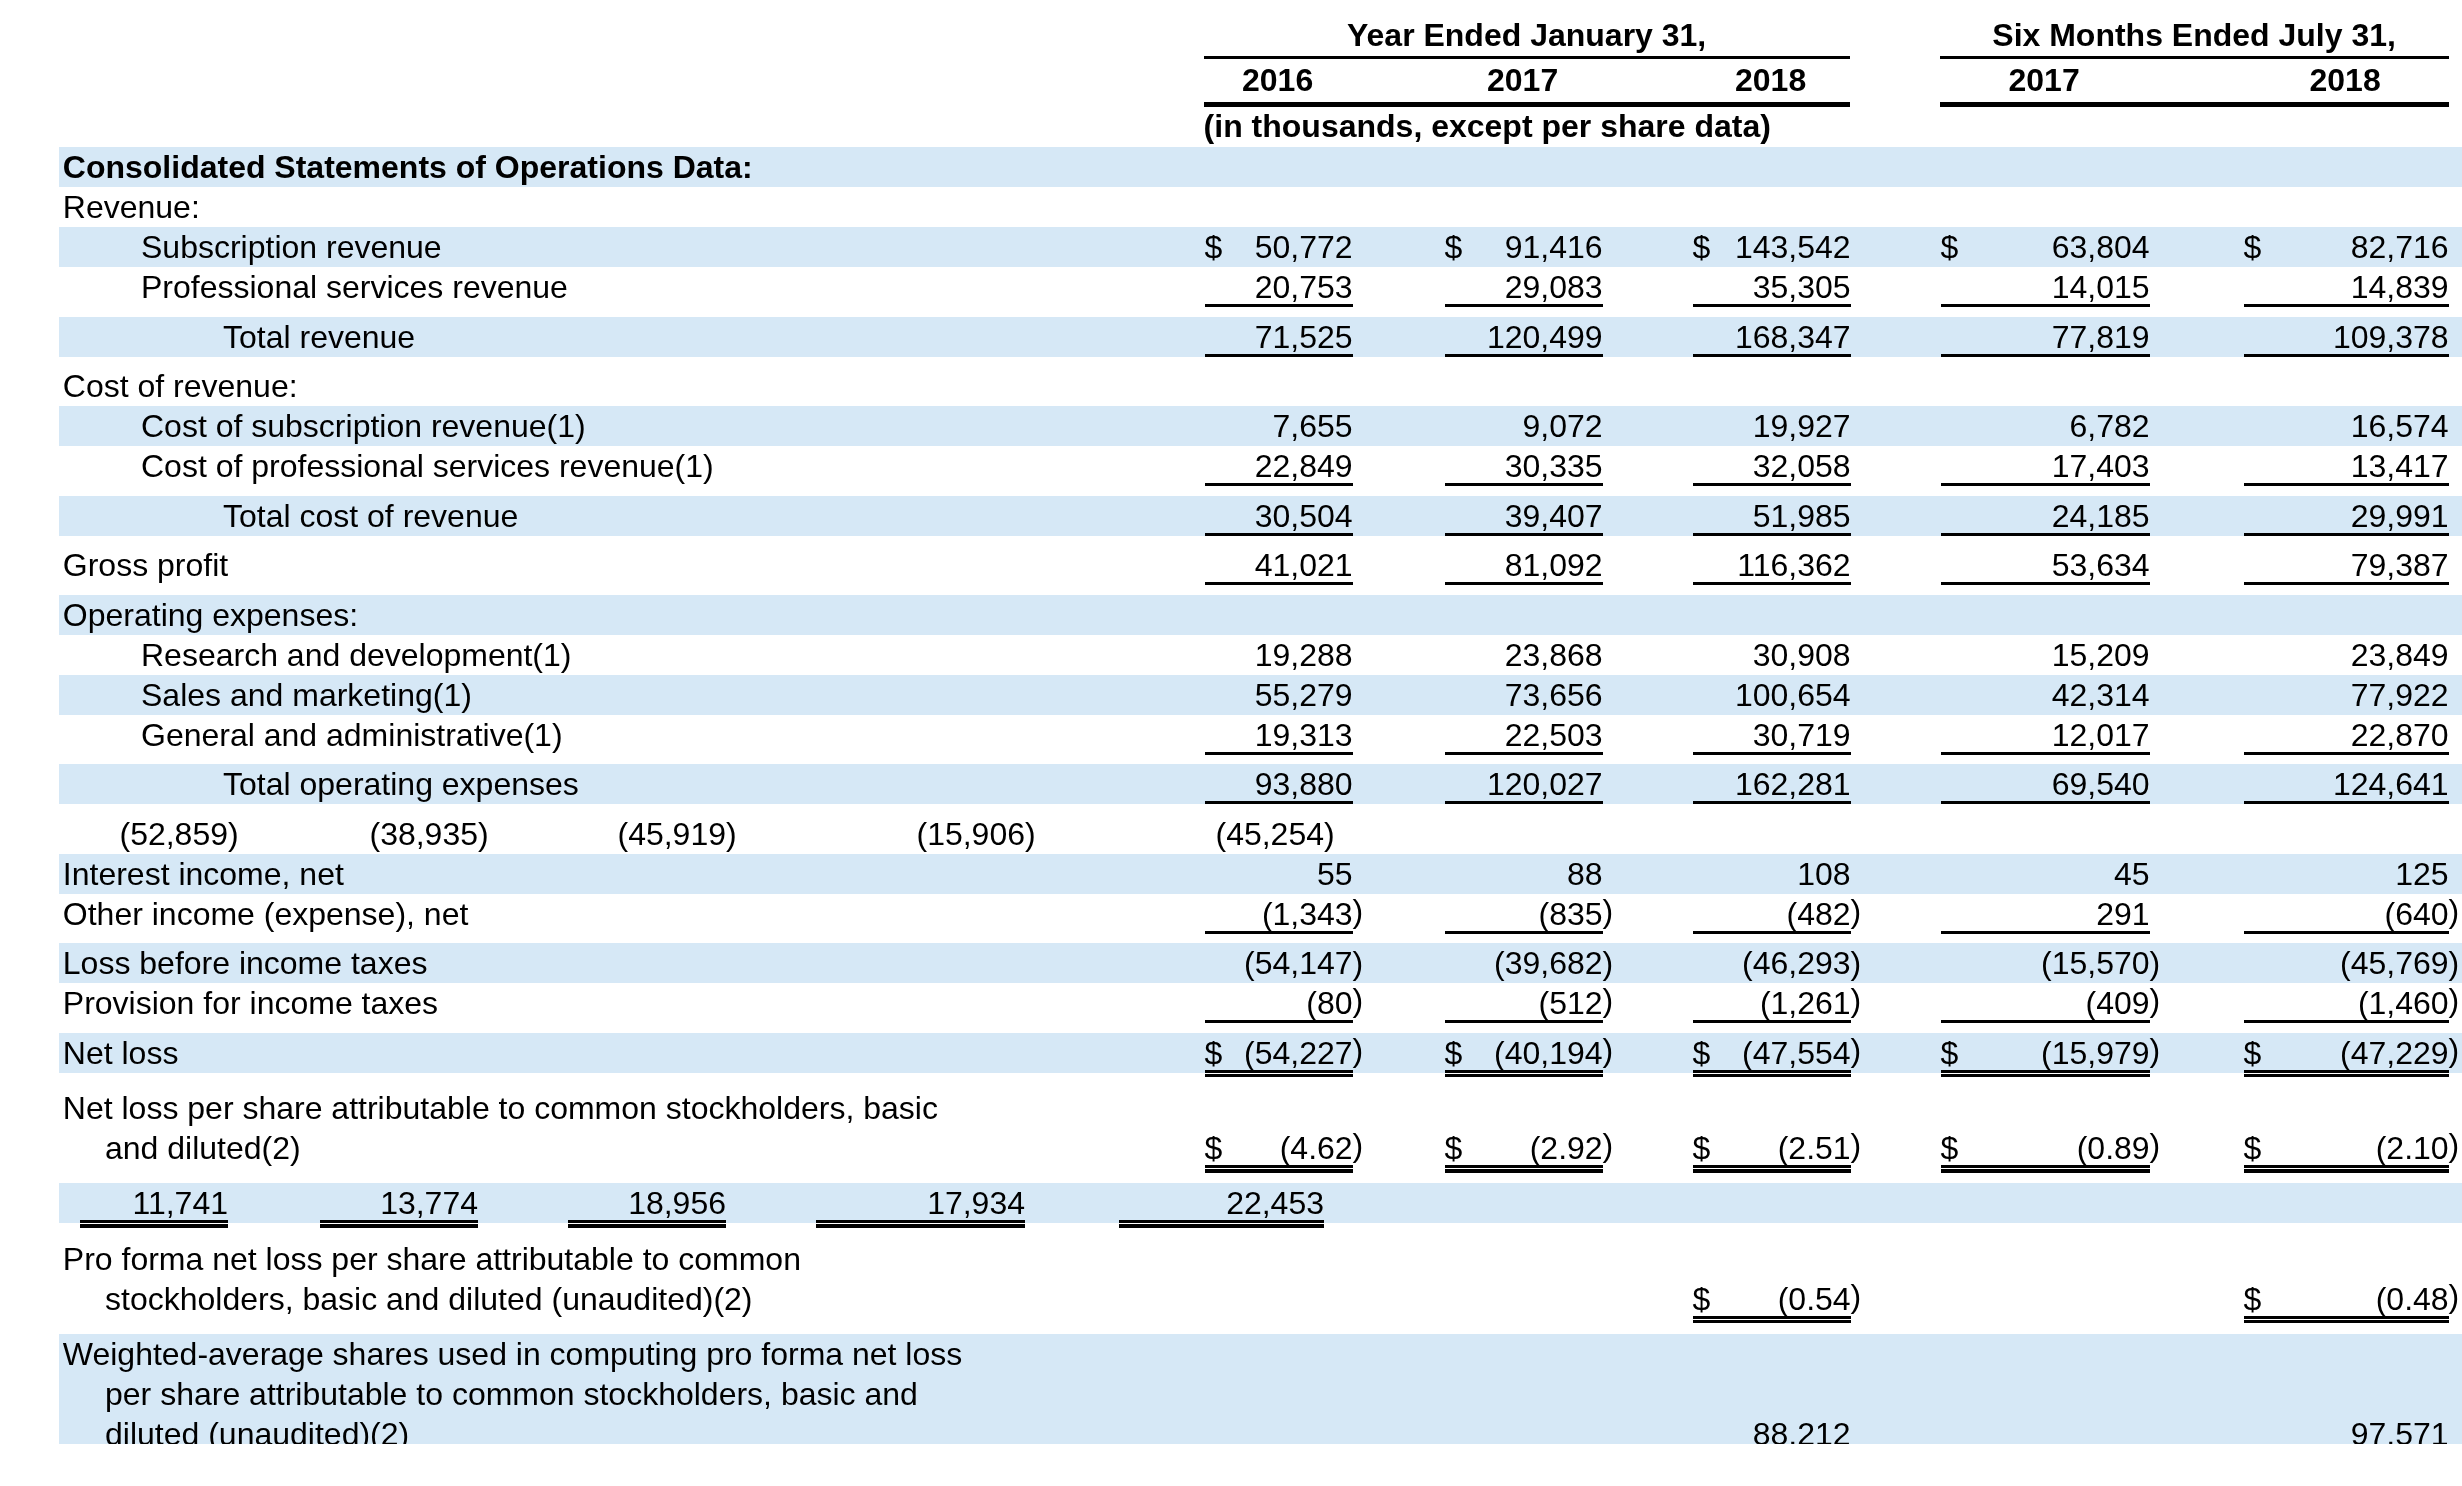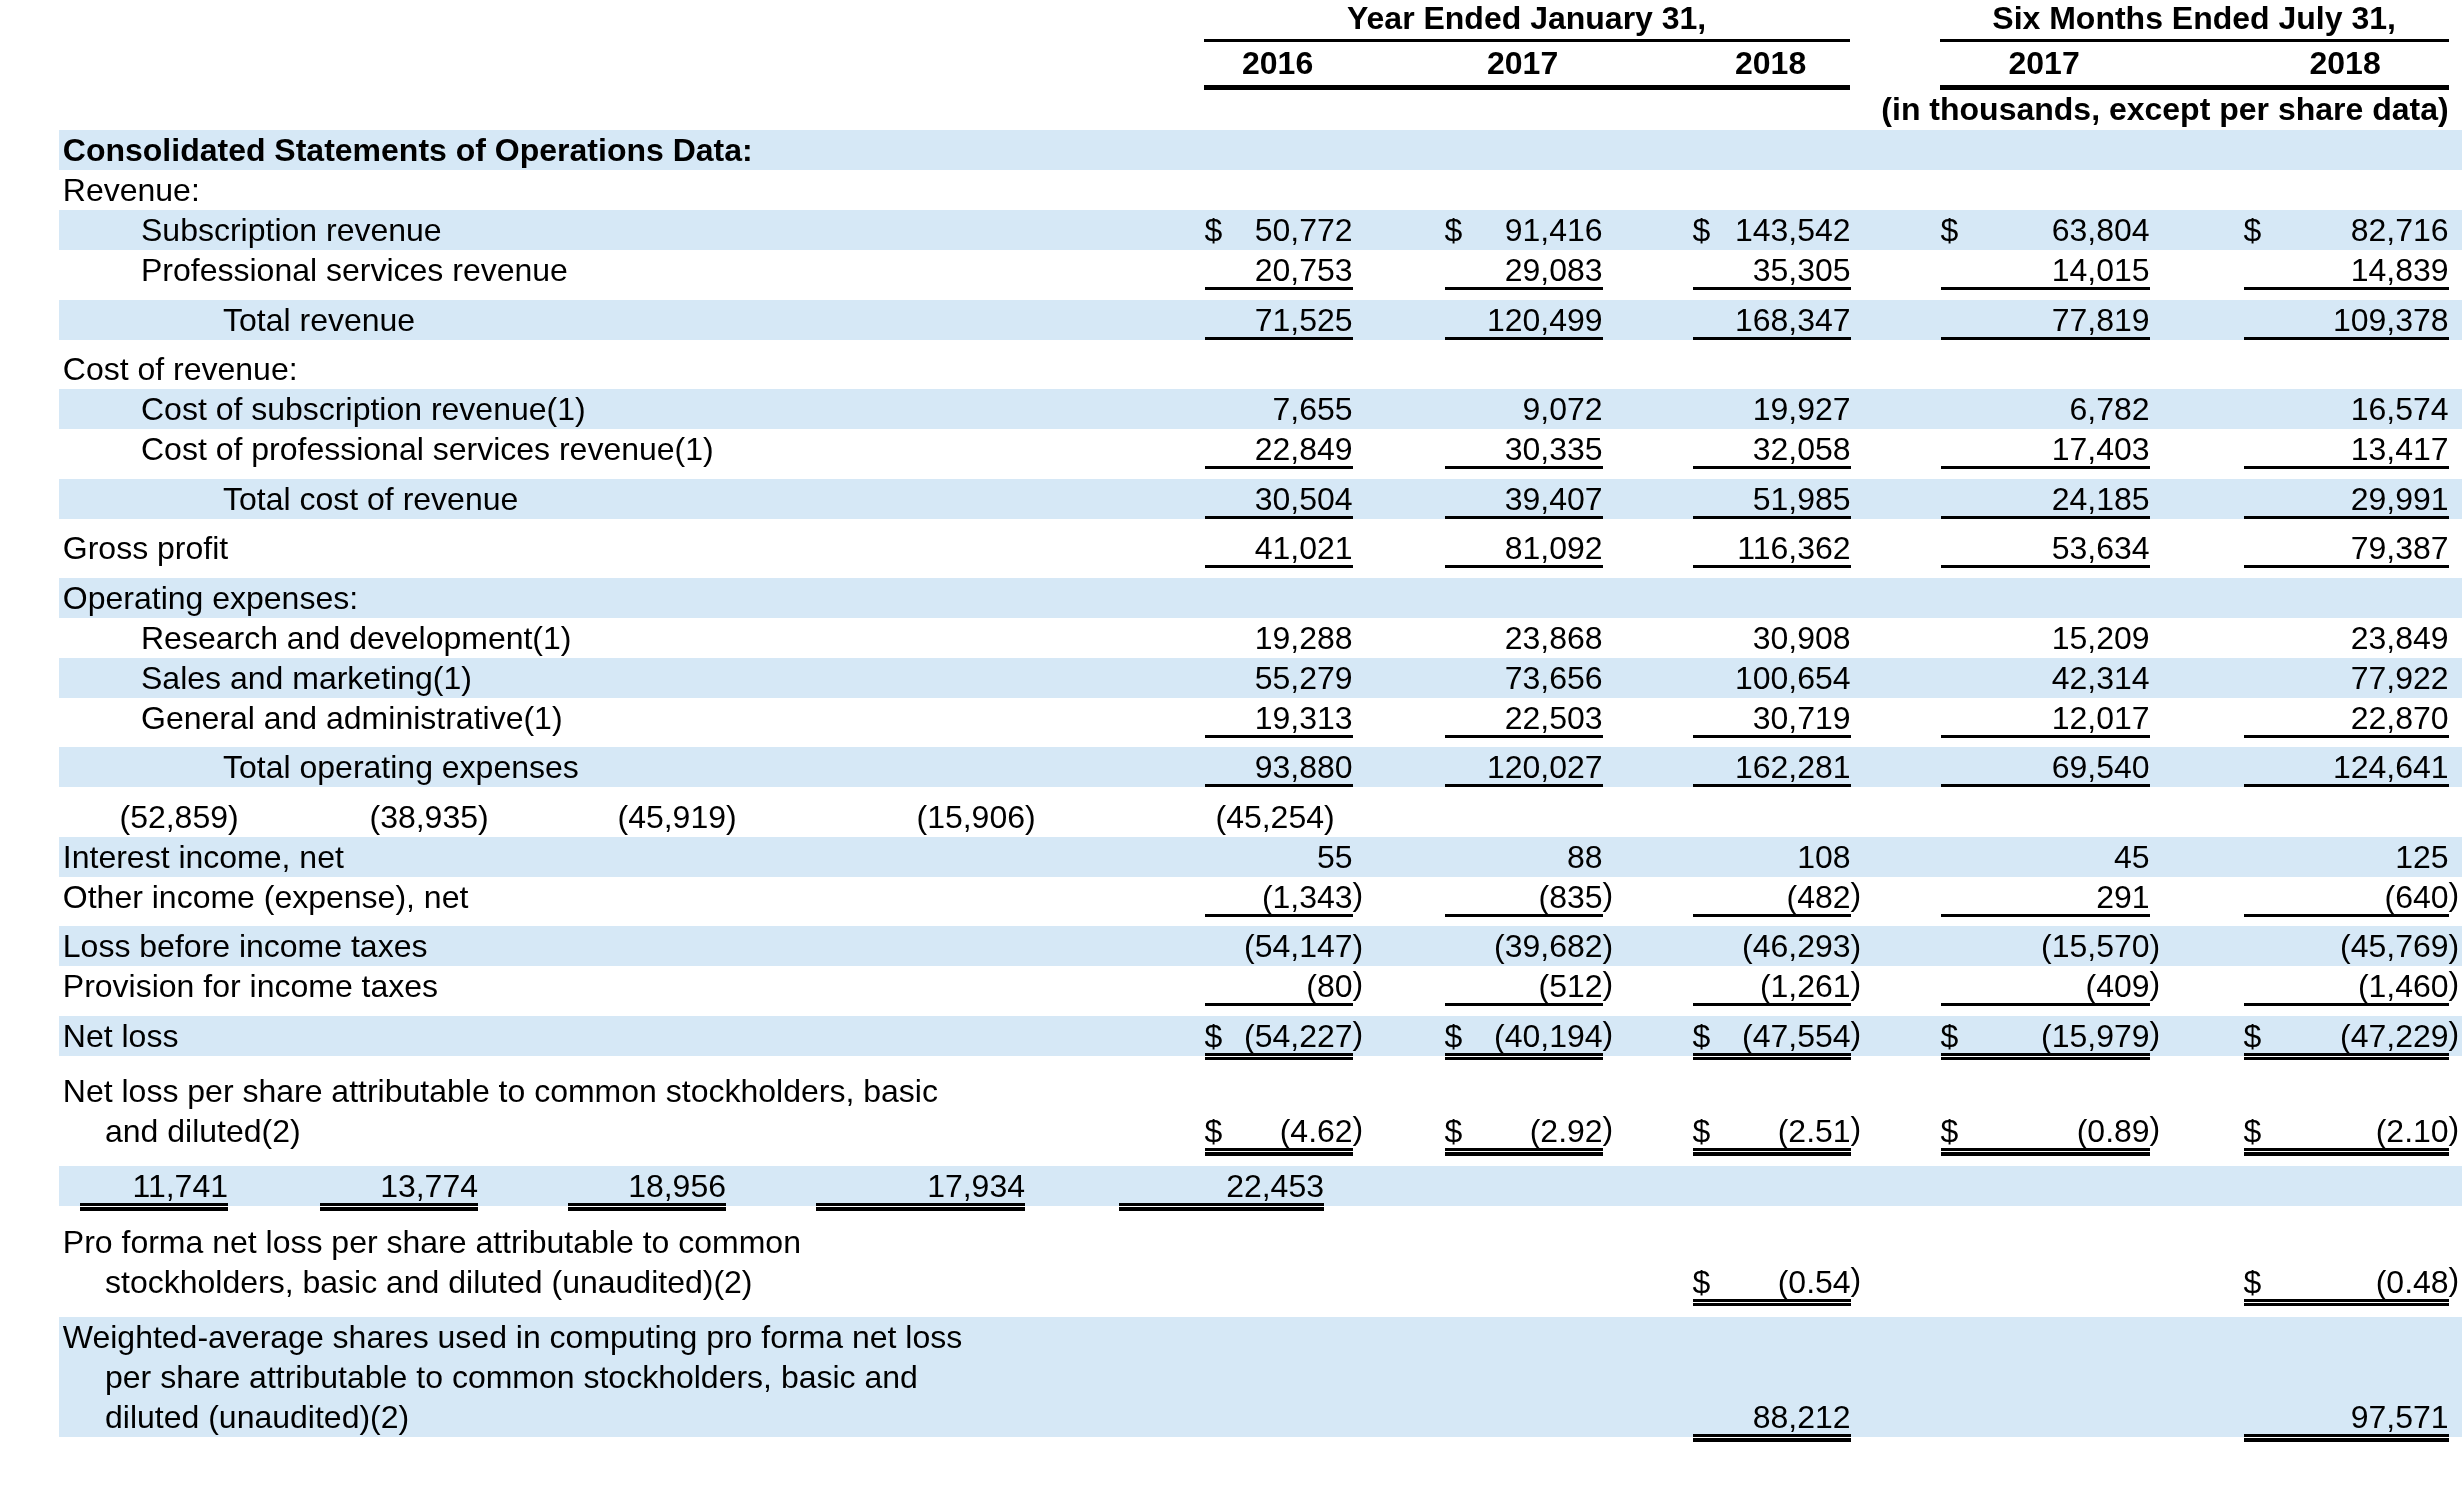--- a/index.html
+++ b/index.html
@@ -1,39 +1,39 @@
 <!DOCTYPE html>
 <html style="--stripe: #D6E8F6;"><head>
 <meta charset="utf-8">
 <style>
   html,body{margin:0;padding:0;background:#ffffff;}
   body{
     width:2462px;height:1487px;overflow:hidden;
     font-family:"Liberation Sans","DejaVu Sans",sans-serif;
     font-size:32px;color:#000;
   }
-  .sheet{box-sizing:border-box;width:2462px;height:1444px;padding:0 0 0 40px;overflow:hidden;}
+  .sheet{box-sizing:border-box;width:2462px;height:1444px;padding:17px 0 0 40px;overflow:hidden;}
 
   
   .hdr-row{display:flex;margin-left:19px;padding-right:13.4px;}
   .lbl-spacer{flex:1;}
   .groups{display:flex;margin-left:21px;}
   .group{display:flex;flex-direction:column;}
   .g1{width:646px;}
   .g2{width:509px;margin-left:90px;}
   .group-label{font-weight:bold;text-align:center;line-height:36px;border-bottom:3.8px solid #000;padding-bottom:2.9px;}
   .years{display:flex;font-weight:bold;line-height:36px;border-bottom:5.7px solid #000;padding-bottom:3.8px;margin-top:2.9px;}
   .year{text-align:center;}
   .y1{width:148px;}
   .y2{width:158px;margin-left:92px;}
   .y3{width:158px;margin-left:90px;}
   .y4{width:209px;}
   .y5{width:205px;margin-left:94px;}
   .units-row{display:flex;margin-left:19px;padding-right:13.4px;}
-  .units{width:1245px;margin-left:21px;text-align:right;font-weight:bold;line-height:36px;padding:1.9px 0 2.9px;}
+  .units{width:1245px;margin-left:21px;text-align:left;font-weight:bold;line-height:36px;padding:1.9px 0 2.9px;}
 
   
   .tbody{display:flex;flex-direction:column;}
   .row{display:flex;align-items:flex-end;margin-left:19px;padding-right:13.4px;min-height:40px;}
   .row.shaded{background:var(--stripe,#D6E8F6);}
   .row.mu-s{margin-bottom:9.5px;}
   .row.mu-d{margin-bottom:15.3px;}
   .lbl{flex:1;display:flex;flex-direction:column;justify-content:flex-end;align-self:stretch;}
   .lline{line-height:40px;white-space:nowrap;}
   .ind0 .lline{padding-left:3.8px;}

